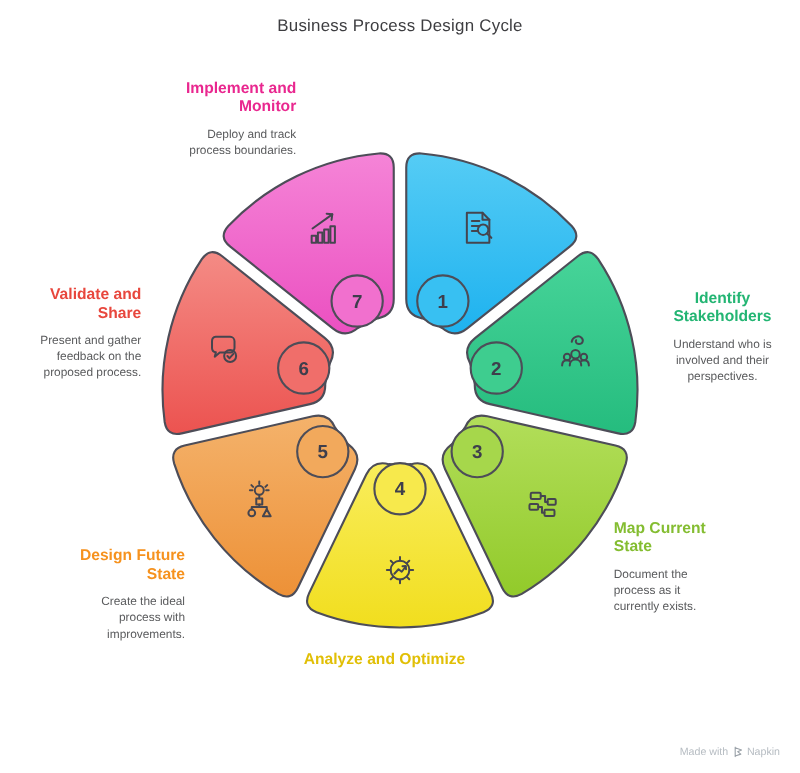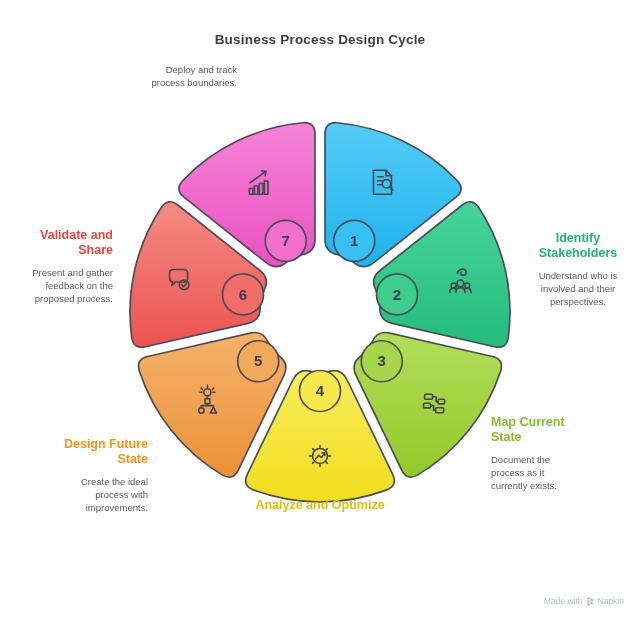--- a/index.html
+++ b/index.html
@@ -1,27 +1,27 @@
 <!DOCTYPE html>
 <html><head>
 <meta charset="utf-8">
 <style>
   html,body{margin:0;padding:0;background:#ffffff;}
   .page{position:relative;width:640px;height:618px;background:#ffffff;overflow:hidden;
         font-family:"Liberation Sans",sans-serif;}
-  .title{position:absolute;top:32px;left:0;right:0;text-align:center;
-         font-size:13.5px;font-weight:700;color:#3d3d40;letter-spacing:.2px;}
+  .title{position:absolute;top:13px;left:0;right:0;text-align:center;
+         font-size:13.5px;font-weight:400;color:#3d3d40;letter-spacing:.2px;}
   #wheel{position:absolute;left:0;top:0;}
   .lbl{position:absolute;}
   .lbl h3{margin:0 0 7px 0;font-size:12.5px;font-weight:bold;line-height:1.22;}
   .lbl p{margin:0;font-size:9.5px;line-height:1.42;color:#595a5c;}
   .pos-1{left:412px;top:77px;width:100px;text-align:left;}
   .pos-2{left:527px;top:231px;width:102px;text-align:center;}
   .pos-3{left:491px;top:415px;width:86px;text-align:left;}
-  .pos-4{left:243px;top:498px;width:154px;text-align:center;}
+  .pos-4{left:243px;top:520px;width:154px;text-align:left;}
   .pos-5{right:492px;top:437px;width:96px;text-align:right;}
   .pos-6{right:527px;top:228px;width:96px;text-align:right;}
   .pos-7{right:403px;top:63px;width:106px;text-align:right;}
   .footer{position:absolute;right:16px;bottom:12px;display:flex;align-items:center;gap:3px;
           font-size:8.5px;color:#b6bcc2;text-decoration:none;cursor:pointer;margin-left:10px;}
   .footer svg{display:block;}
 </style>
 </head>
 <body>
 
@@ -162,20 +162,21 @@
   </div>
   <div class="lbl pos-5">
     <h3 style="color: rgb(246, 146, 30);">Design Future State</h3>
     <p>Create the ideal process with improvements.</p>
   </div>
   <div class="lbl pos-6">
     <h3 style="color: rgb(232, 71, 61);">Validate and Share</h3>
     <p>Present and gather feedback on the proposed process.</p>
   </div>
   <div class="lbl pos-7">
+    <h3 style="color: rgb(233, 39, 143);">Implement and Monitor</h3>
     <p>Deploy and track process boundaries.</p>
   </div>
 
   <div class="footer">
     <span>Made with</span>
     <svg width="9" height="9" viewBox="0 0 10 10">
       <path d="M2.4 0.8 v8.4 M2.4 1.4 L8 3.3 L4.6 4.8 L7.4 7 L2.4 8.6" fill="none" stroke="#9aa1a8" stroke-width="1" stroke-linecap="round" stroke-linejoin="round"></path>
     </svg>
     <span>Napkin</span>
   </div>

